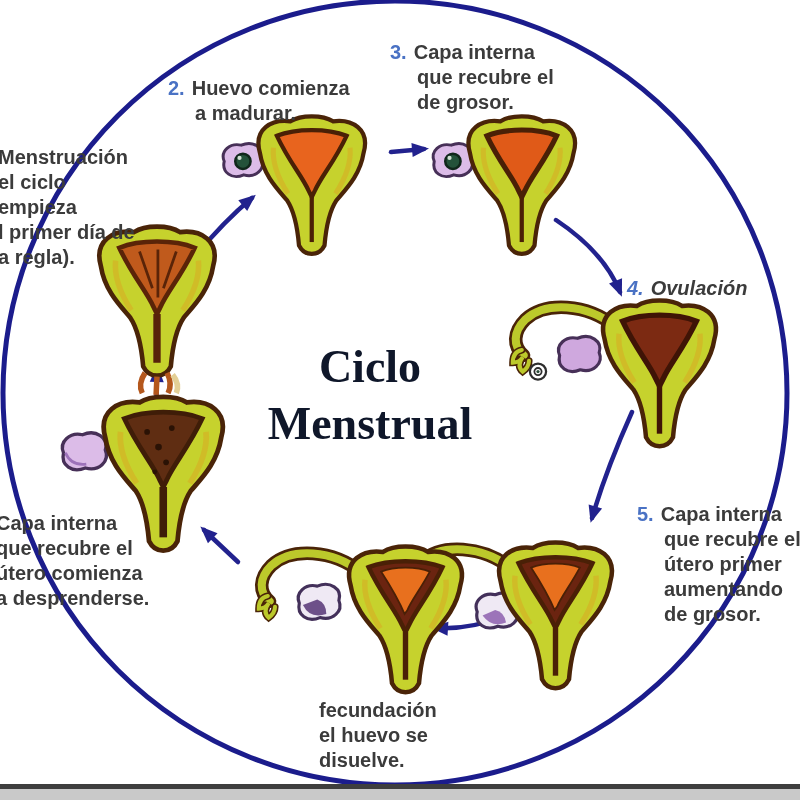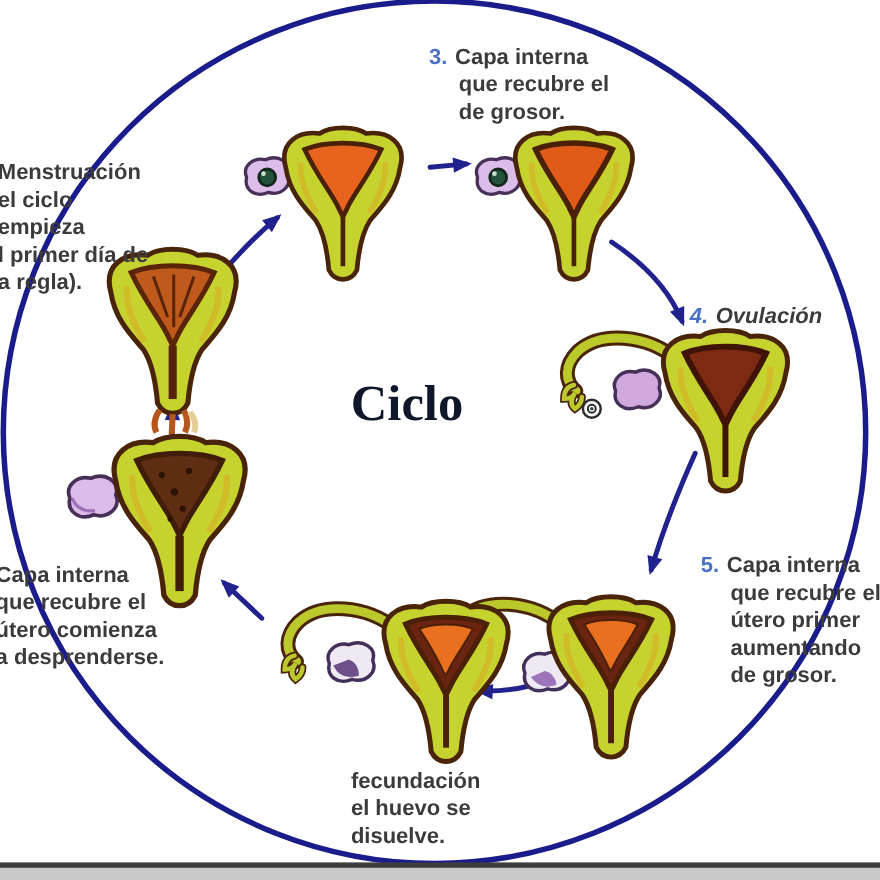--- a/index.html
+++ b/index.html
@@ -153,29 +153,34 @@
         <circle cx="70" cy="58" r="3.5"></circle>
           <circle cx="78" cy="74" r="3"></circle>
         <circle cx="66" cy="84" r="2.5"></circle>
       </g>
       <use href="#ucanal" style="fill:none;stroke:#3f1d08;stroke-width:8"></use>
     </g>
   </svg>
 
   <div class="title">
     <div>Ciclo</div>
+    <div>Menstrual</div>
   </div>
 
   <div class="label" style="left:-2px;top:145px;width:150px;">
     <div class="line first"><span>Menstruación</span></div>
     <div class="line"><span>el ciclo empieza</span></div>
     <div class="line"><span>l primer día de</span></div>
     <div class="line"><span>a regla).</span></div>
   </div>
 
+  <div class="label indented" style="left:168px;top:76px;width:200px;">
+    <div class="line first"><span class="num">2.</span><span>Huevo comienza</span></div>
+    <div class="line"><span>a madurar.</span></div>
+  </div>
 
   <div class="label indented" style="left:390px;top:40px;width:180px;">
     <div class="line first"><span class="num">3.</span><span>Capa interna</span></div>
     <div class="line"><span>que recubre el</span></div>
     <div class="line"><span>de grosor.</span></div>
   </div>
 
   <div class="label indented" style="left:627px;top:276px;width:160px;font-style:italic;">
     <div class="line first"><span class="num">4.</span><span>Ovulación</span></div>
   </div>

